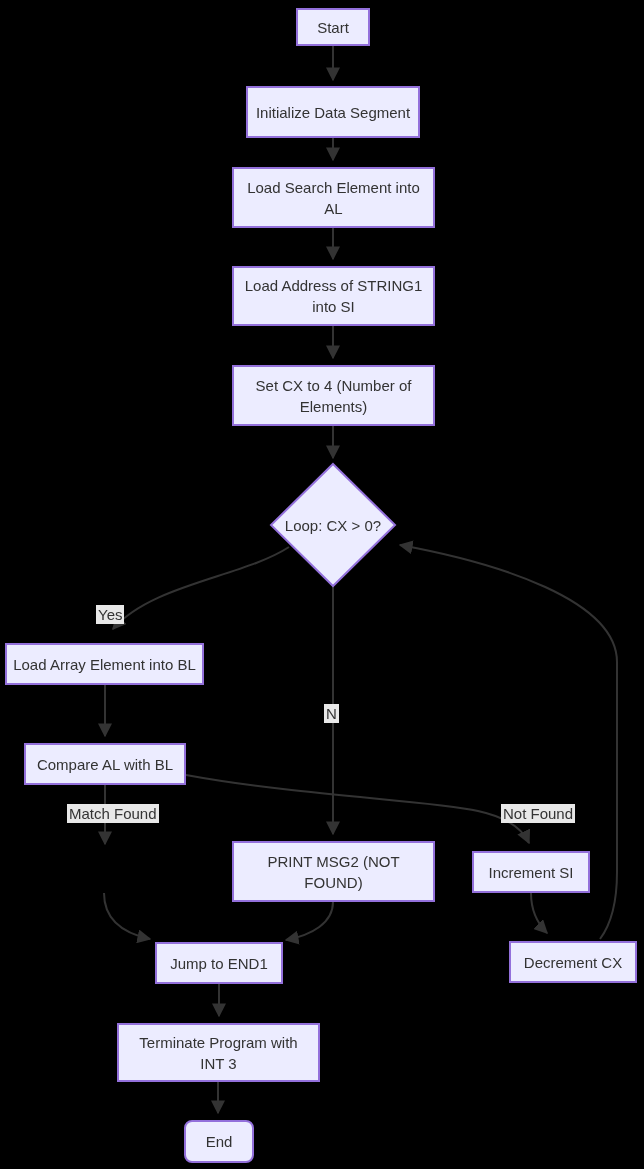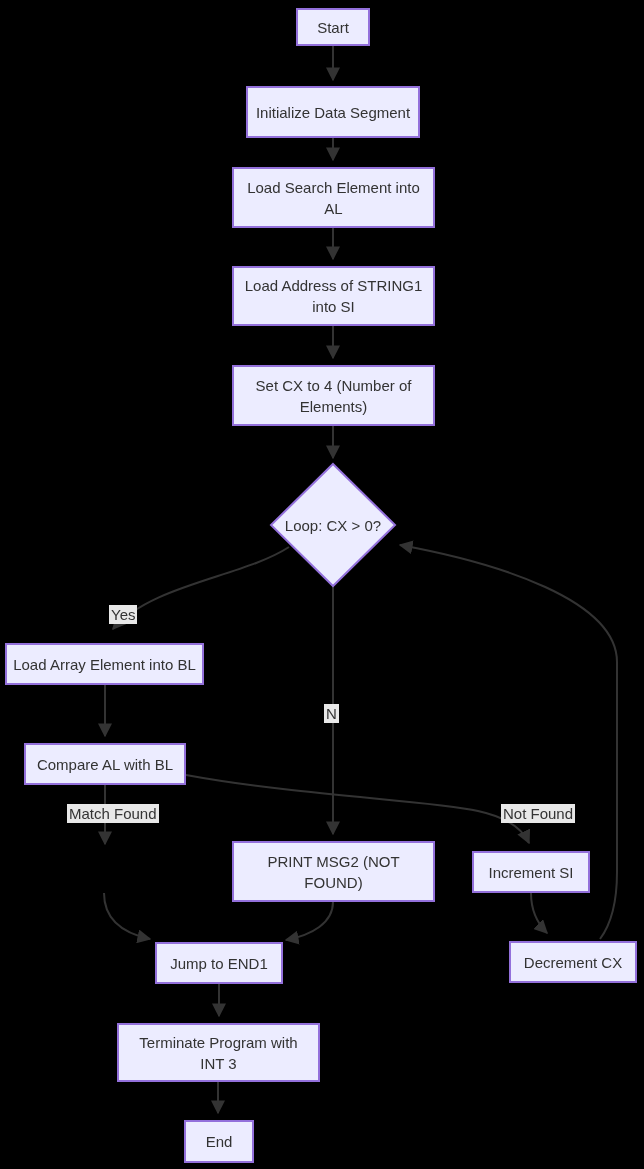--- a/index.html
+++ b/index.html
@@ -120,23 +120,23 @@
 
   <div class="node" style="left:472px; top:851px; width:118px; height:42px;">Increment SI</div>
 
   <div class="node" style="left:509px; top:941px; width:128px; height:42px;">Decrement CX</div>
 
   <div class="node" style="left:155px; top:942px; width:128px; height:42px;">Jump to END1</div>
 
   <div class="node" style="left:117px; top:1023px; width:203px; height:59px;">Terminate Program with
 INT 3</div>
 
-  <div class="node" style="left:184px; top:1120px; width:70px; height:43px;">End</div>
+  <div class="node" style="left:184px; top:1120px; width:70px; height:43px;border-radius:8px;">End</div>
 
-  <div class="edge-label" style="left:109px; top:605px;">Yes</div>
+  <div class="edge-label" style="left:96px; top:605px;">Yes</div>
 
   <div class="edge-label" style="left:324px; top:704px;">N</div>
 
   <div class="edge-label" style="left:67px; top:804px;">Match Found</div>
 
   <div class="edge-label" style="left:501px; top:804px;">Not Found</div>
 
 </div>
 
 </body></html>

